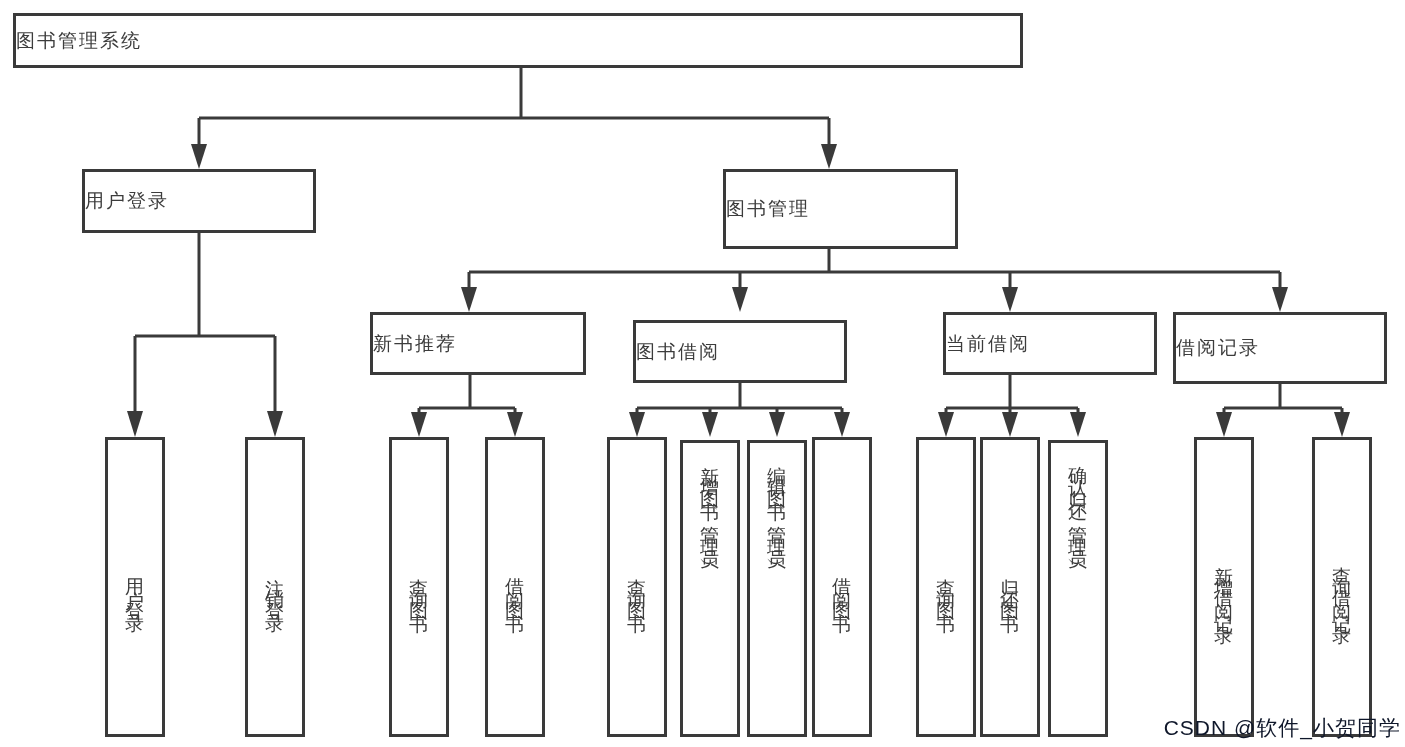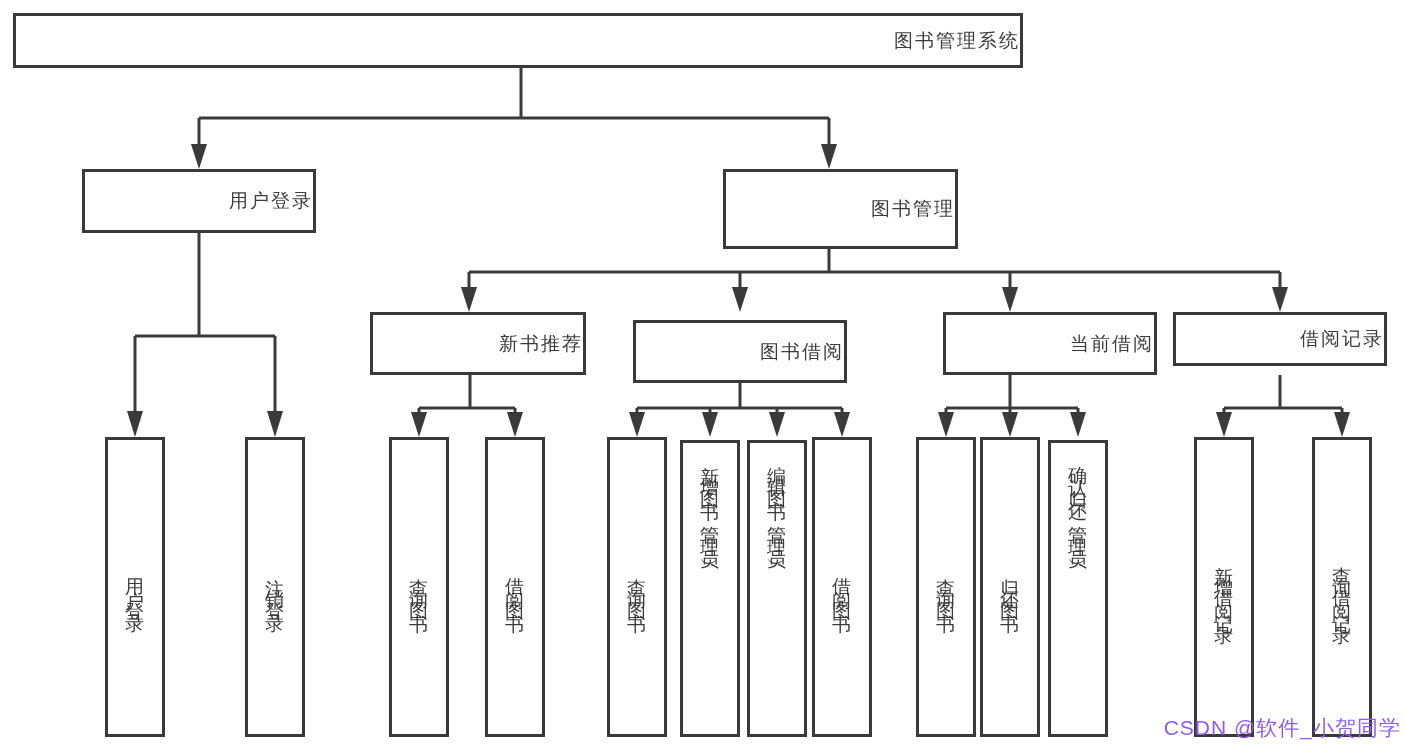--- a/index.html
+++ b/index.html
@@ -22,21 +22,21 @@
     height: 747px;
     z-index: 1;
   }
   .node {
     position: absolute;
     background: #ffffff;
     border: 3px solid #3a3a3a;
     box-sizing: border-box;
     display: flex;
     align-items: center;
-    justify-content: flex-end;
+    justify-content: flex-start;
     color: #3c3c3c;
     z-index: 2;
   }
   .node.hbox {
     font-size: 19px;
     letter-spacing: 2px;
   }
   .node.vbox {
     align-items: flex-start;
     justify-content: center;
@@ -53,21 +53,21 @@
   }
   .vbox.center-v {
     align-items: center;
     padding-top: 0;
   }
   .watermark {
     position: absolute;
     right: 4px;
     bottom: 5px;
     font-size: 21px;
-    color: #8b5cf6;
+    color: #0f172a;
     letter-spacing: 1px;
     z-index: 3;
     pointer-events: none;
   }
 </style>
 </head>
 <body>
 
 <div class="canvas">
 
@@ -131,21 +131,21 @@
 
   <div class="node hbox" style="left:370px; top:312px; width:216px; height:63px;">
     <span>新书推荐</span>
   </div>
   <div class="node hbox" style="left:633px; top:312px; width:214px; height:63px;margin-top:8px;">
     <span>图书借阅</span>
   </div>
   <div class="node hbox" style="left:903px; top:312px; width:214px; height:63px;margin-left:40px;">
     <span>当前借阅</span>
   </div>
-  <div class="node hbox" style="left:1173px; top:312px; width:214px; height:54px;">
+  <div class="node hbox" style="left:1173px; top:312px; width:214px; height:72px;">
     <span>借阅记录</span>
   </div>
 
   <div class="node vbox center-v" style="left:105px; top:437px; width:60px; height:300px;">
     <span class="vlabel">用户登录</span>
   </div>
   <div class="node vbox center-v" style="left:245px; top:437px; width:60px; height:300px;">
     <span class="vlabel">注销登录</span>
   </div>
 

